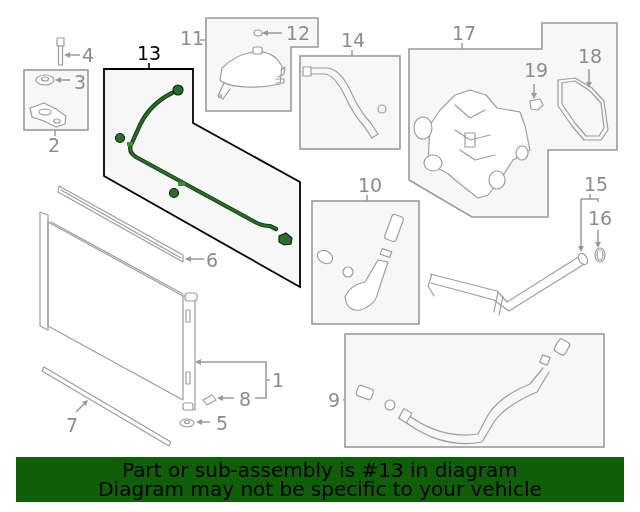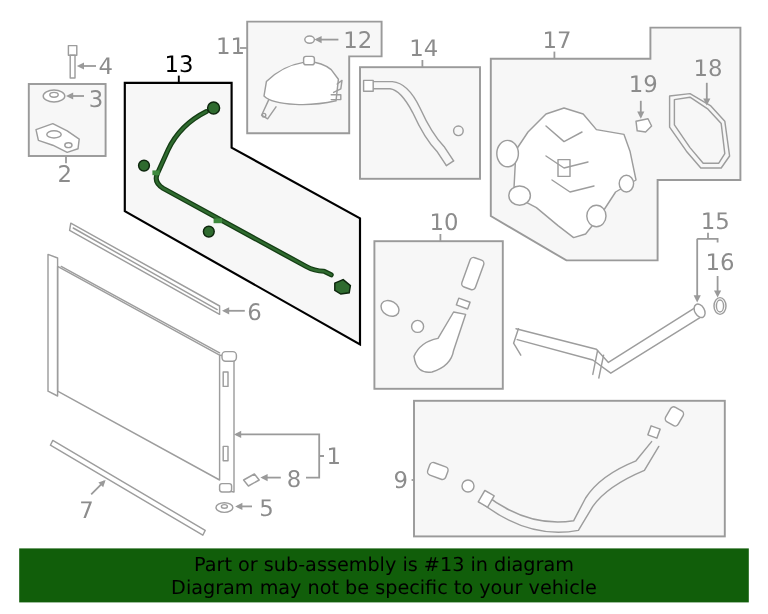--- a/index.html
+++ b/index.html
@@ -11,21 +11,21 @@
     .box-hl { fill: #f7f7f7; stroke: #000000; stroke-width: 1.8; }
     .part { fill: none; stroke: #9d9d9d; stroke-width: 1.2; stroke-linejoin: round; stroke-linecap: round; }
     .part-fill { fill: #ffffff; stroke: #9d9d9d; stroke-width: 1.2; stroke-linejoin: round; }
     .lead { fill: none; stroke: #9a9a9a; stroke-width: 1.5; }
     .hose-hl { fill: none; stroke: #143d14; stroke-width: 4.2; stroke-linecap: round; stroke-linejoin: round; }
     .hose-hl-in { fill: none; stroke: #2f6b2f; stroke-width: 2; stroke-linecap: round; stroke-linejoin: round; }
     .clip-hl { fill: #2f6b2f; stroke: #0d260d; stroke-width: 1.2; }
     #banner {
       position: absolute; left: 16px; top: 457px; width: 608px; height: 45px;
       background: #115e0a; color: #000000; text-align: center;
-      font-family: "DejaVu Sans", sans-serif; font-size: 16px; line-height: 19px;
+      font-family: "DejaVu Sans", sans-serif; font-size: 20px; line-height: 19px;
       padding-top: 4px; box-sizing: border-box;
     }
     #banner div { white-space: nowrap; }
   </style>
 </head>
 <body>
 
 <svg id="diagram" viewBox="0 0 640 512" xmlns="http://www.w3.org/2000/svg">
 
   <g>

